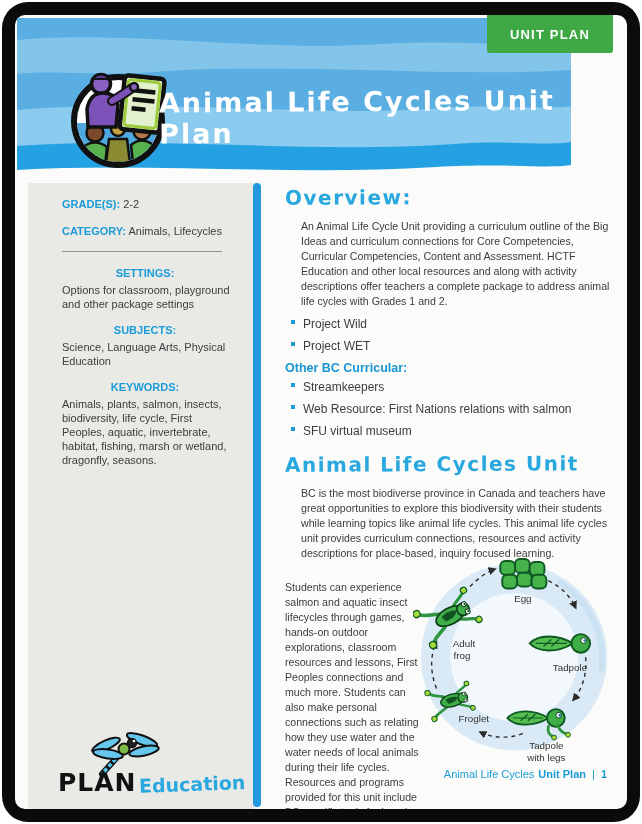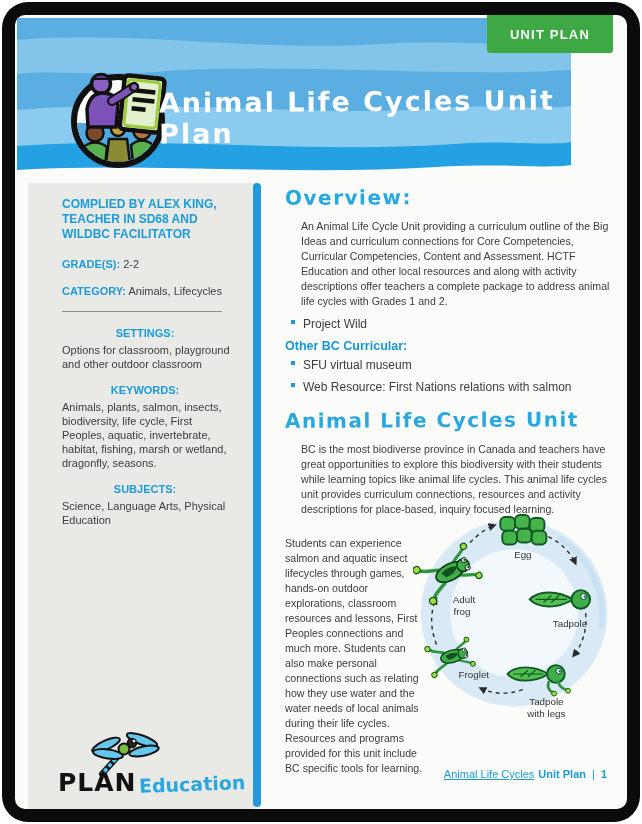--- a/index.html
+++ b/index.html
@@ -52,21 +52,21 @@
   ul.res-list li{display:flex;align-items:center;margin:0 0 8px 6px;font-size:12px;color:#3d3d3d;}
   .sq{width:4px;height:4px;background:#1B9CD8;margin-right:8px;flex:0 0 auto;transform:translateY(-2px);}
   .unit-block{margin-top:14px;}
   .columns{display:flex;margin-top:2px;}
   .col-text{width:138px;font-size:10.6px;line-height:15px;color:#3d3d3d;}
   .col-diagram{width:206px;margin-left:-10px;margin-top:-16px;}
 
   
   .footer{position:absolute;right:20px;top:753px;display:inline-flex;align-items:baseline;
     font-size:11px;color:#1B9CD8;}
-  .footer .reg{font-weight:400;text-decoration:underline;}
+  .footer .reg{font-weight:400;}
   .footer .bold{font-weight:700;margin-left:4px;}
   .footer .sep{margin:0 6px;color:#1B9CD8;font-weight:300;}
   .footer .pg{font-weight:700;}
 
   svg text{font-family:"Liberation Sans",sans-serif;}
 </style>
 </head>
 <body>
 
 <div id="canvas">
@@ -116,47 +116,46 @@
 
       <div class="page-title">Animal Life Cycles Unit Plan</div>
     </div>
 
     <div class="badge">
       <span>UNIT PLAN</span>
     </div>
 
     <div class="sidebar">
       <div class="sb-inner">
-        <div class="compiled">COMPLIED BY ALEX KING, TEACHER IN SD68 AND WILDBC FACILITATOR</div>
 
         <div class="sb-row">
           <span class="sb-blue">GRADE(S):</span>
           <span class="val">2-2</span>
         </div>
 
         <div class="sb-row">
           <span class="sb-blue">CATEGORY:</span>
           <span class="val">Animals, Lifecycles</span>
         </div>
 
         <hr class="sb-hr">
 
         <div class="sb-section">
           <span class="lbl sb-blue">SETTINGS:</span>
-          <span class="txt">Options for classroom, playground and other outdoor classroom</span>
+          <span class="txt">Options for classroom, playground and other package settings</span>
+        </div>
+
+        <div class="sb-section">
+          <span class="lbl sb-blue">SUBJECTS:</span>
+          <span class="txt">Science, Language Arts, Physical Education</span>
         </div>
 
         <div class="sb-section">
           <span class="lbl sb-blue">KEYWORDS:</span>
           <span class="txt">Animals, plants, salmon, insects, biodiversity, life cycle, First Peoples, aquatic, invertebrate, habitat, fishing, marsh or wetland, dragonfly, seasons.</span>
-        </div>
-
-        <div class="sb-section">
-          <span class="lbl sb-blue">SUBJECTS:</span>
-          <span class="txt">Science, Language Arts, Physical Education</span>
         </div>
       </div>
 
       <div class="logo">
         <svg class="fly" width="96" height="52" viewBox="0 0 96 52">
           <path d="M36,26 L18,46" stroke="#111" stroke-width="6" stroke-linecap="round"></path>
           <path d="M36,26 L18,46" stroke="#55C3EF" stroke-width="3.5" stroke-dasharray="4 2.5" stroke-linecap="butt"></path>
           <ellipse cx="22" cy="17" rx="15" ry="4.5" transform="rotate(-24 22 17)" fill="#66C7EE" stroke="#111" stroke-width="2"></ellipse>
           <ellipse cx="24" cy="26" rx="15" ry="4.5" transform="rotate(8 24 26)" fill="#66C7EE" stroke="#111" stroke-width="2"></ellipse>
           <ellipse cx="58" cy="12" rx="16" ry="4.5" transform="rotate(20 58 12)" fill="#66C7EE" stroke="#111" stroke-width="2"></ellipse>
@@ -174,31 +173,39 @@
 
     <div class="main">
       <h2 class="hand-heading">Overview:</h2>
       <p class="para">An Animal Life Cycle Unit providing a curriculum outline of the Big Ideas and curriculum connections for Core Competencies, Curricular Competencies, Content and Assessment.  HCTF Education and other local resources and along with activity descriptions offer teachers a complete package to address animal life cycles with Grades 1 and 2.</p>
 
       <ul class="res-list">
         <li>
             <span class="sq"></span>
             <span>Project Wild</span>
           </li>
+        <li>
+            <span class="sq"></span>
+            <span>Project WET</span>
+          </li>
       </ul>
 
       <h3 class="res-heading">Other BC Curricular:</h3>
       <ul class="res-list">
         <li>
             <span class="sq"></span>
+            <span>Streamkeepers</span>
+          </li>
+        <li>
+            <span class="sq"></span>
+            <span>Web Resource: First Nations relations with salmon</span>
+          </li>
+        <li>
+            <span class="sq"></span>
             <span>SFU virtual museum</span>
-          </li>
-        <li>
-            <span class="sq"></span>
-            <span>Web Resource: First Nations relations with salmon</span>
           </li>
       </ul>
 
       <div class="unit-block">
         <h2 class="hand-heading">Animal Life Cycles Unit</h2>
         <p class="para">BC is the most biodiverse province in Canada and teachers have great opportunities to explore this biodiversity with their students while learning topics like animal life cycles.  This animal life cycles unit provides curriculum connections, resources and activity descriptions for place-based, inquiry focused learning.</p>
       </div>
 
       <div class="columns">
         <p class="col-text">Students can experience salmon and aquatic insect lifecycles through games, hands-on outdoor explorations, classroom resources and lessons, First Peoples connections and much more. Students can also make personal connections such as relating how they use water and the water needs of local animals during their life cycles. Resources and programs provided for this unit include BC specific tools for learning.</p>

